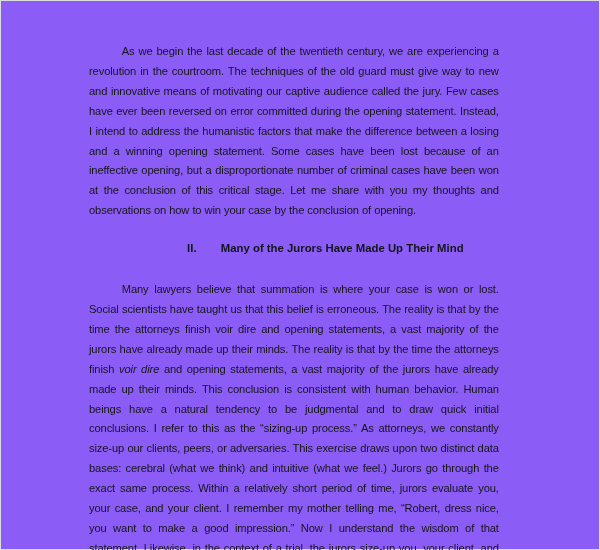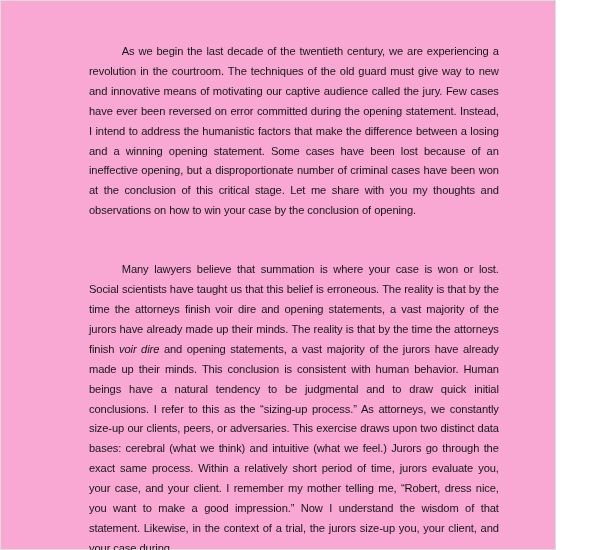--- a/index.html
+++ b/index.html
@@ -10,23 +10,23 @@
   body {
     width: 600px;
     height: 550px;
     background: #ffffff;
     font-family: "Liberation Sans", "DejaVu Sans", sans-serif;
     overflow: hidden;
   }
   .page {
     position: relative;
     box-sizing: border-box;
-    width: 556px;
+    width: 600px;
     height: 550px;
-    background: #f9a8d4;
+    background: #8b5cf6;
     border: 1px solid #dcdcdc;
     padding: 4px;
   }
   .page-body {
     position: absolute;
     left: 88px;
     top: 40px;
     width: 426px;
   }
   .para {
@@ -68,19 +68,22 @@
 </head>
 <body>
 
 <div class="page">
   <div class="page-body">
 
     <p class="para"><span>As we begin the last decade of the twentieth century, we are experiencing a revolution in the courtroom.  The techniques of the old guard must give way to new and innovative means of motivating our captive audience called the jury.  Few cases have ever been reversed on error committed during the opening statement.  Instead, I intend to address the humanistic factors that make the difference between a losing and a winning opening statement.  Some cases have been lost because of an ineffective opening, but a disproportionate number of criminal cases have been won at the conclusion of this critical stage.  Let me share with you my thoughts and observations on how to win your case by the conclusion of opening.</span></p>
 
     <div class="spacer-after-p1"></div>
 
+    <div class="heading-block">
+      <p class="heading"><span class="num">II.</span><span>Many of the Jurors Have Made Up Their Mind</span></p>
+    </div>
 
     <div class="spacer-after-h"></div>
 
     <p class="para"><span>Many lawyers believe that summation is where your case is won or lost.  Social scientists have taught us that this belief is erroneous.  The reality is that by the time the attorneys finish voir dire and opening statements, a vast majority of the jurors have already made up their minds.  The reality is that by the time the attorneys finish </span><i>voir dire</i><span> and opening statements, a vast majority of the jurors have already made up their minds.  This conclusion is consistent with human behavior.  Human beings have a natural tendency to be judgmental and to draw quick initial conclusions.  I refer to this as the “sizing-up process.”  As attorneys, we constantly size-up our clients, peers, or adversaries.  This exercise draws upon two distinct data bases: cerebral (what we think) and intuitive (what we feel.)  Jurors go through the exact same process.  Within a relatively short period of time, jurors evaluate you, your case, and your client.  I remember my mother telling me, “Robert, dress nice, you want to make a good impression.”  Now I understand the wisdom of that statement.  Likewise, in the context of a trial, the jurors size-up you, your client, and your case during </span></p>
 
   </div>
 </div>
 
 </body></html>

